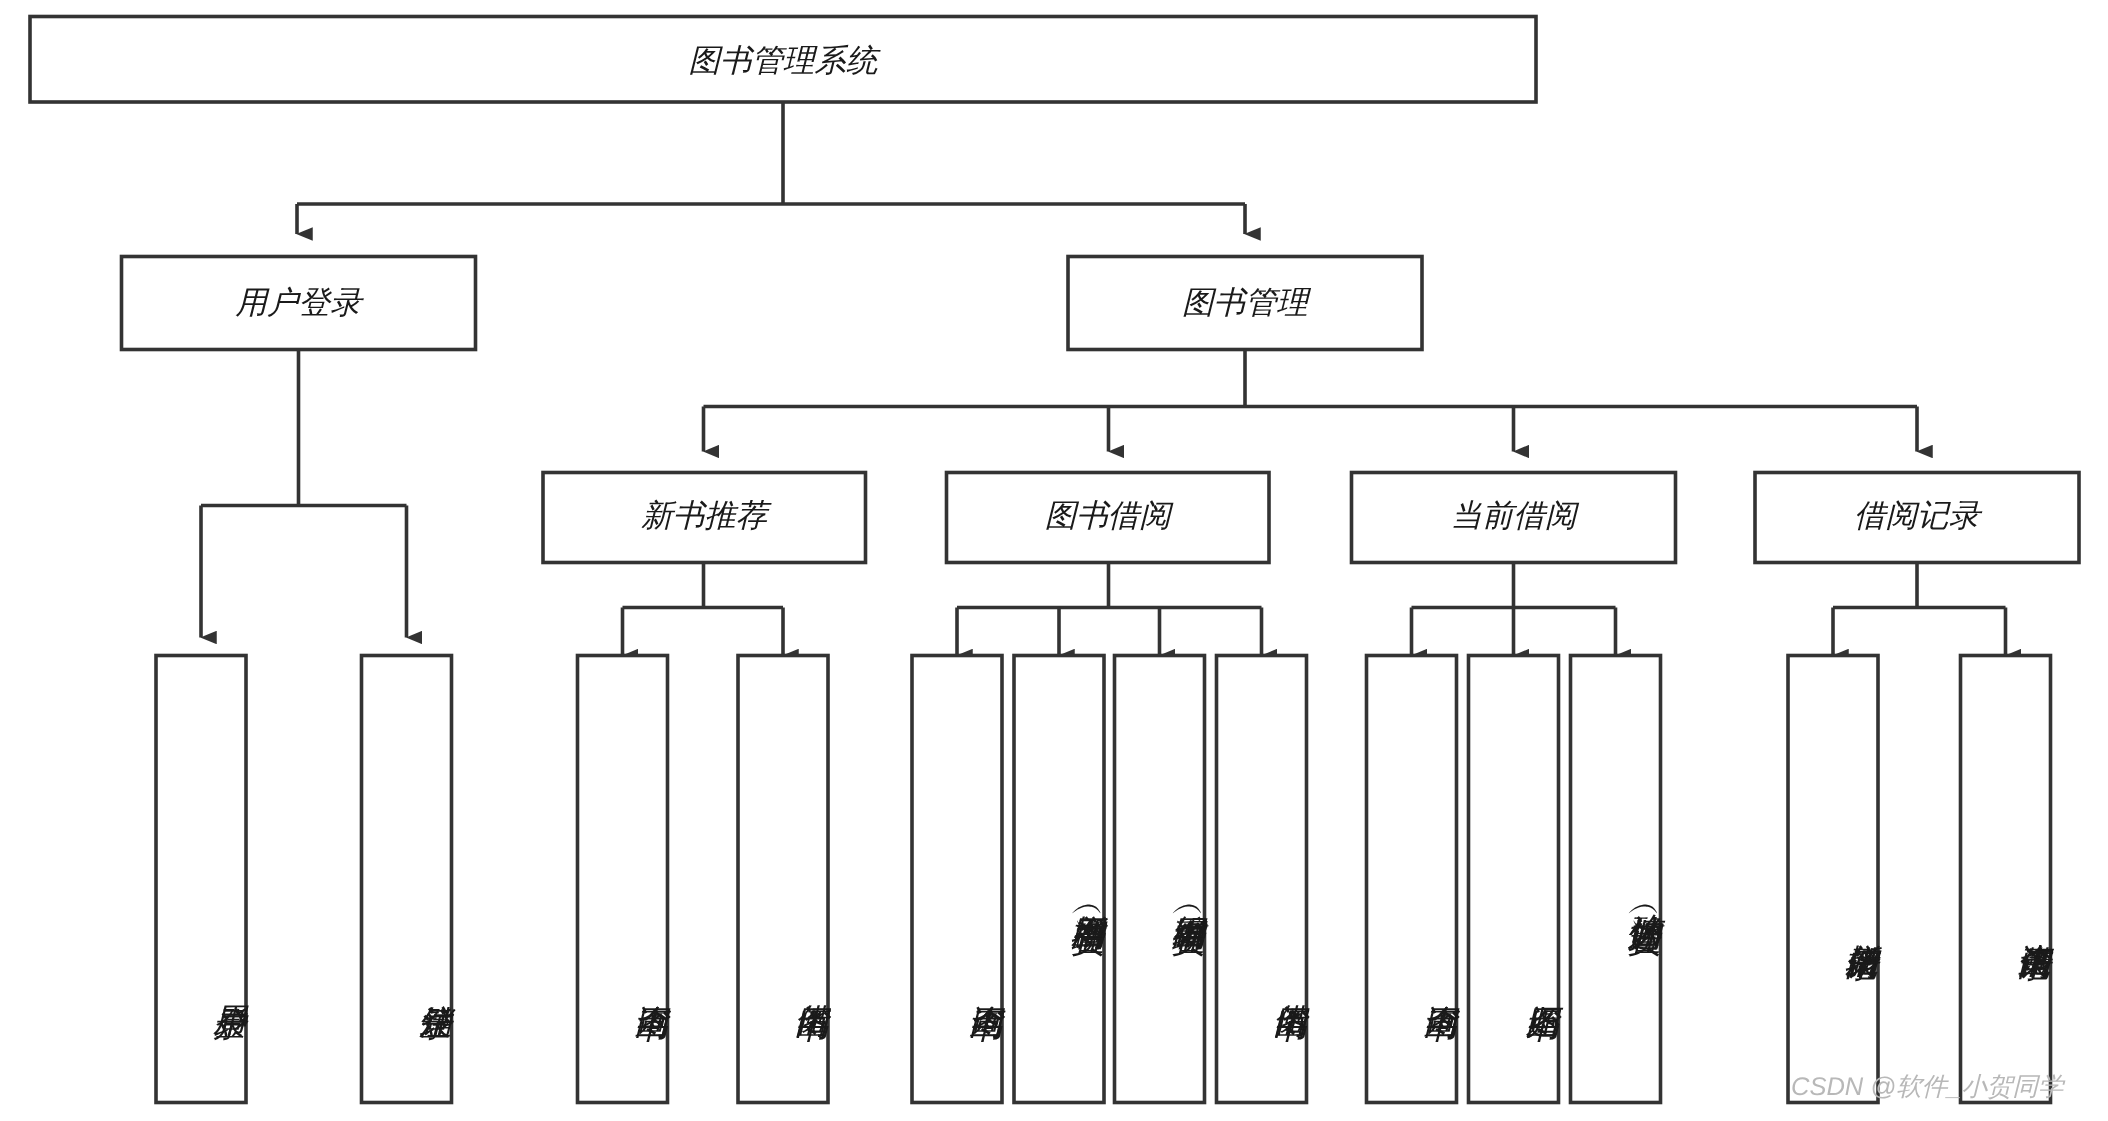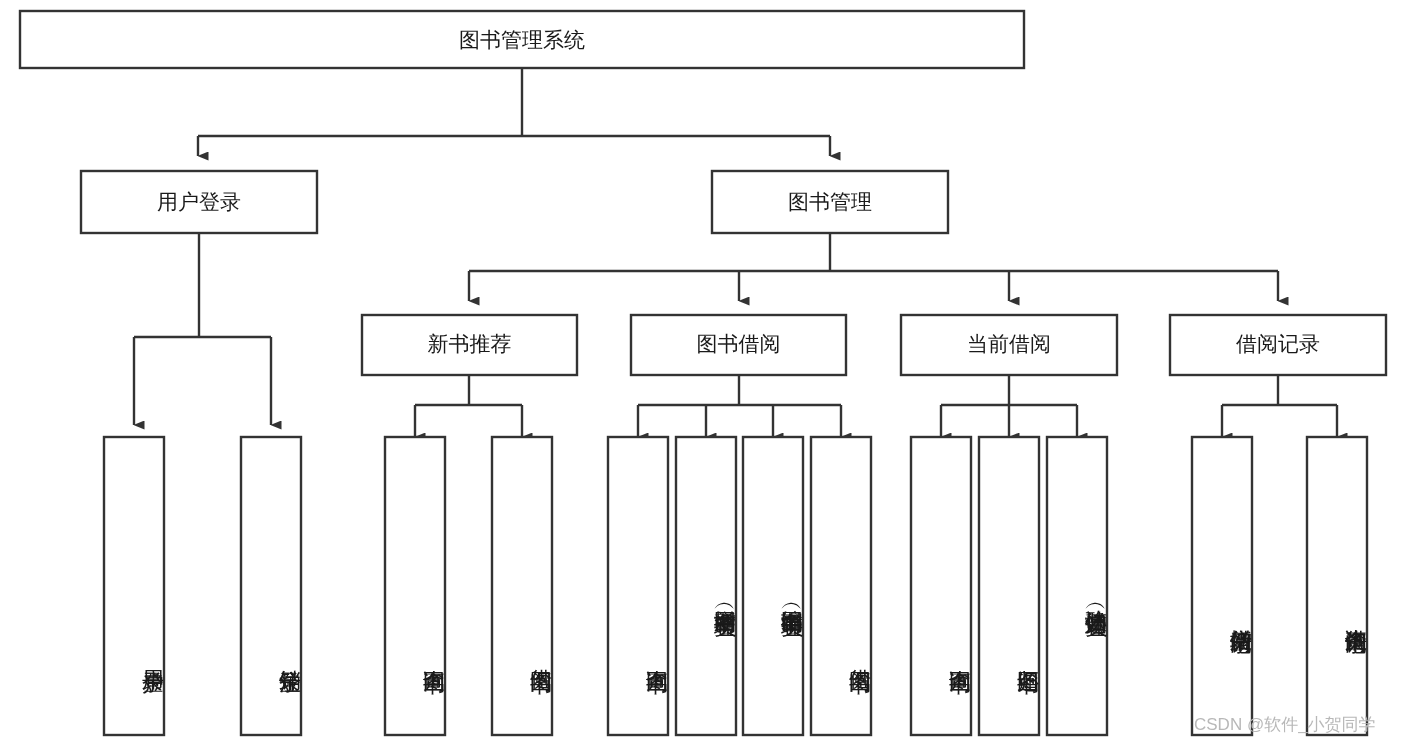--- a/index.html
+++ b/index.html
@@ -10,20 +10,21 @@
   }
   body {
     font-family: "Liberation Sans", "DejaVu Sans", sans-serif;
   }
   #diagram-root {
     position: relative;
     width: 1405px;
     height: 747px;
     background: #ffffff;
     overflow: hidden;
+    font-style: italic;
   }
   svg.diagram-svg {
     position: absolute;
     left: 0;
     top: 0;
     width: 1405px;
     height: 747px;
   }
   .node-box {
     fill: #ffffff;

